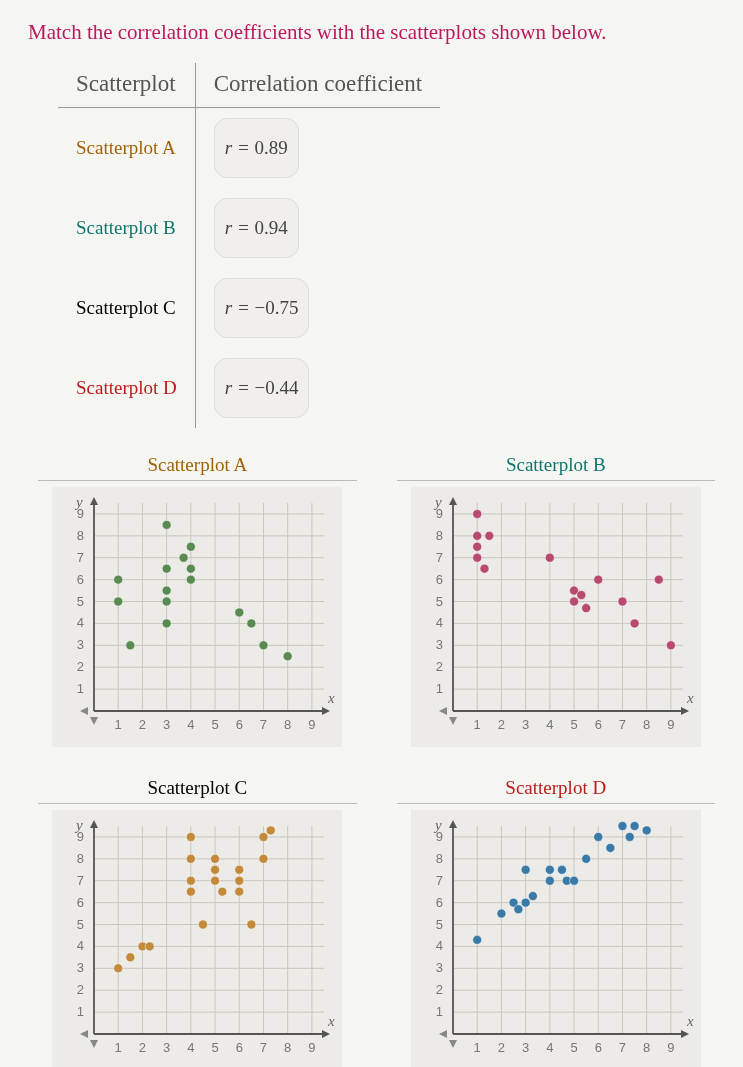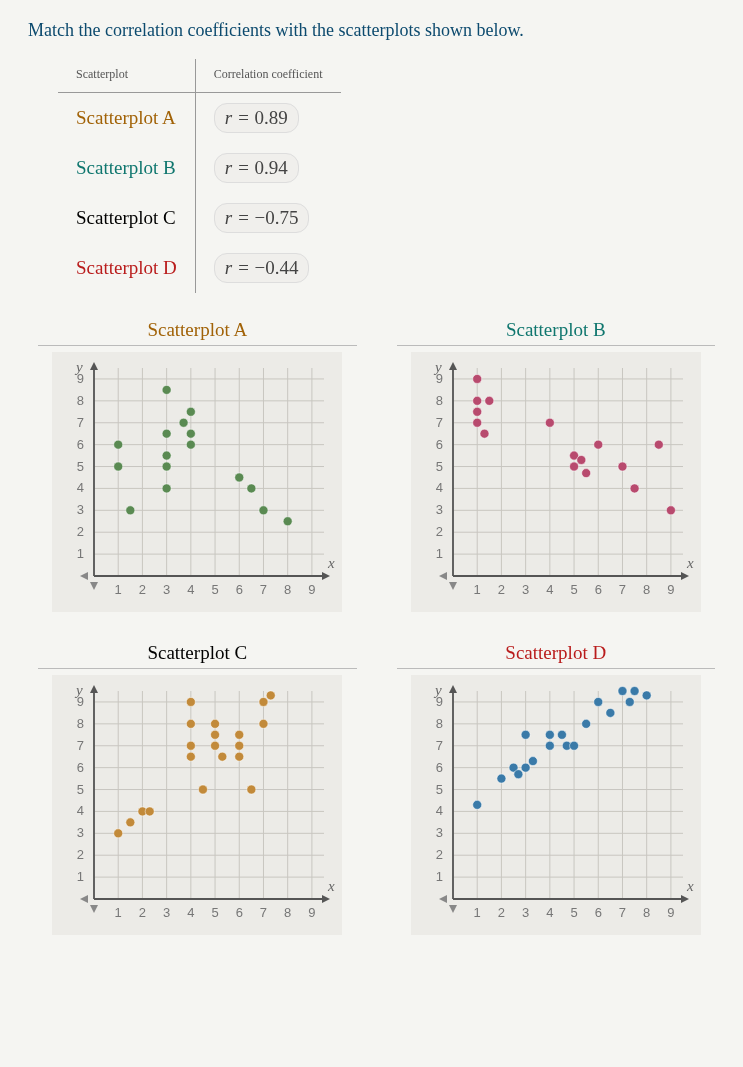--- a/index.html
+++ b/index.html
@@ -8,22 +8,22 @@
       padding: 0;
     }
     body {
       font-family: Georgia, 'Times New Roman', serif;
       background: #f5f5f2;
       color: #333;
       width: 743px;
       padding: 20px 28px;
     }
     .instruction {
-      font-size: 18px;
-      color: #0c4a6e;
+      font-size: 21px;
+      color: #be185d;
       margin-bottom: 18px;
       font-weight: 500;
     }
     .match-table {
       display: table;
       border-collapse: collapse;
       margin-left: 30px;
       margin-bottom: 26px;
     }
     .match-row {
@@ -31,33 +31,33 @@
     }
     .match-cell-left, .match-cell-right {
       display: table-cell;
       padding: 10px 18px;
       font-size: 19px;
       vertical-align: middle;
     }
     .match-header-left, .match-header-right {
       display: table-cell;
       padding: 8px 18px 10px 18px;
-      font-size: 12px;
+      font-size: 23px;
       color: #555;
       border-bottom: 1px solid #999;
       vertical-align: bottom;
     }
     .match-header-right { border-left: 1px solid #999; margin-left: 7px; }
     .match-cell-right { border-left: 1px solid #999; }
     .formula-box {
       display: inline-block;
       background: #f0efec;
       border: 1px solid #ddd;
       border-radius: 13px;
-      padding: 3px 10px;
+      padding: 18px 10px;
       font-family: 'Times New Roman', serif;
       font-style: italic;
       color: #444;
       text-align: right;
     }
     .formula-box .val { font-style: normal; }
     .label-a { color: #a16207; }
     .label-b { color: #0f766e; }
     .label-c { color: #000000; }
     .label-d { color: #b91c1c; }

